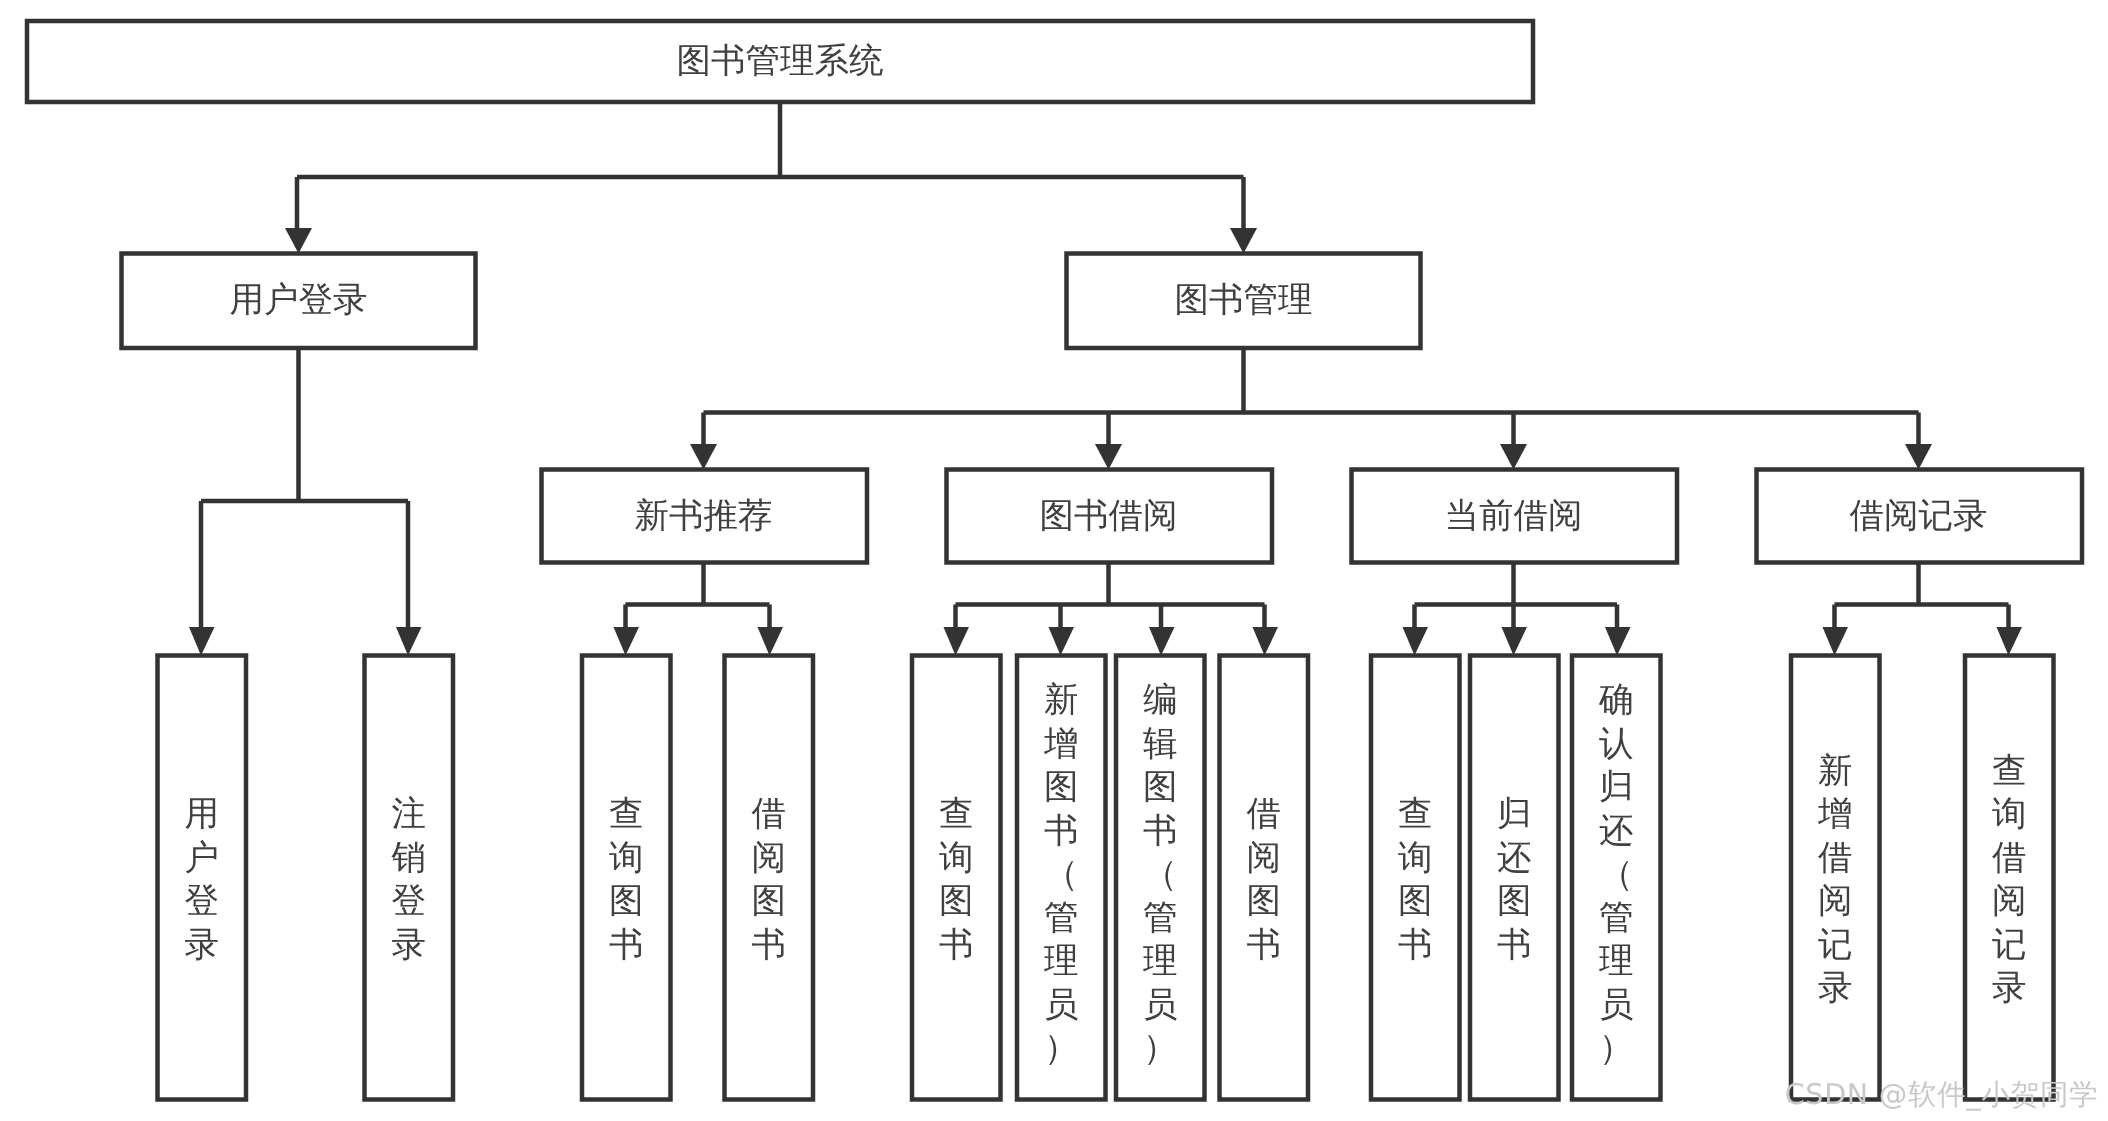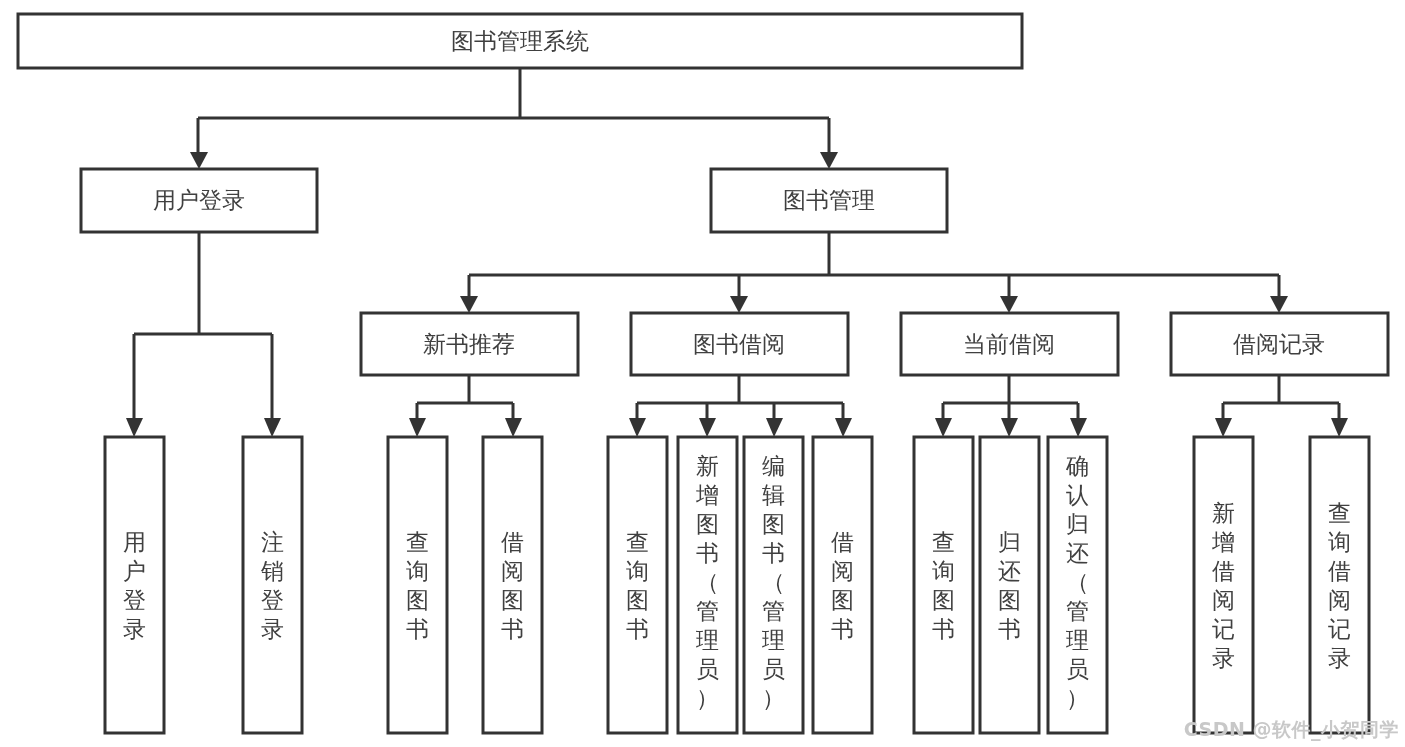--- a/index.html
+++ b/index.html
@@ -37,21 +37,20 @@
   .watermark{
     position:absolute;
     right:6px;
     bottom:4px;
     font-family:"DejaVu Sans","Liberation Sans",sans-serif;
     font-size:19px;
     color:#c8c8c8;
     white-space:nowrap;
     letter-spacing:0.5px;
     user-select:none;
-    font-weight:bold;
   }
 </style>
 </head>
 <body>
 
 <svg id="diagram" viewBox="0 0 1405 747" xmlns="http://www.w3.org/2000/svg">
 
   <defs>
     <g id="arrowglyph"></g>
   </defs>

